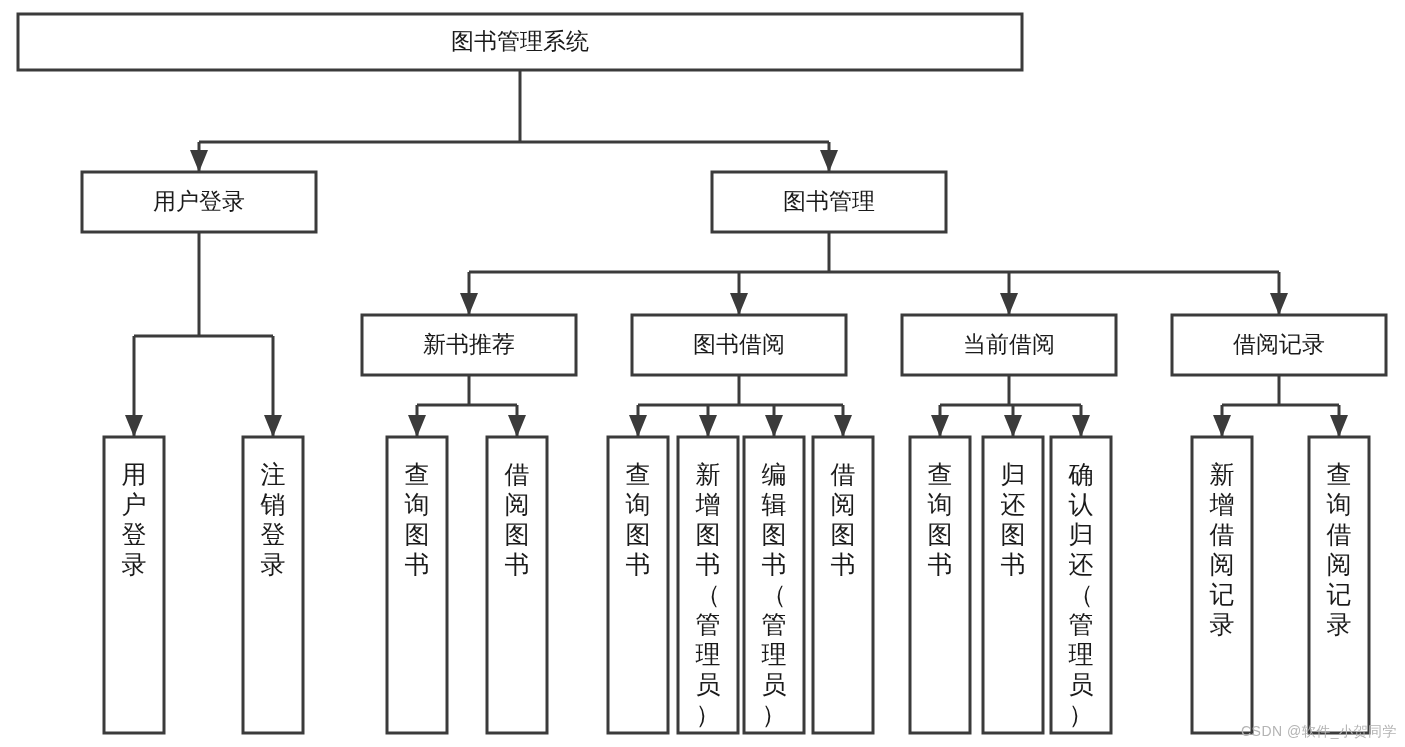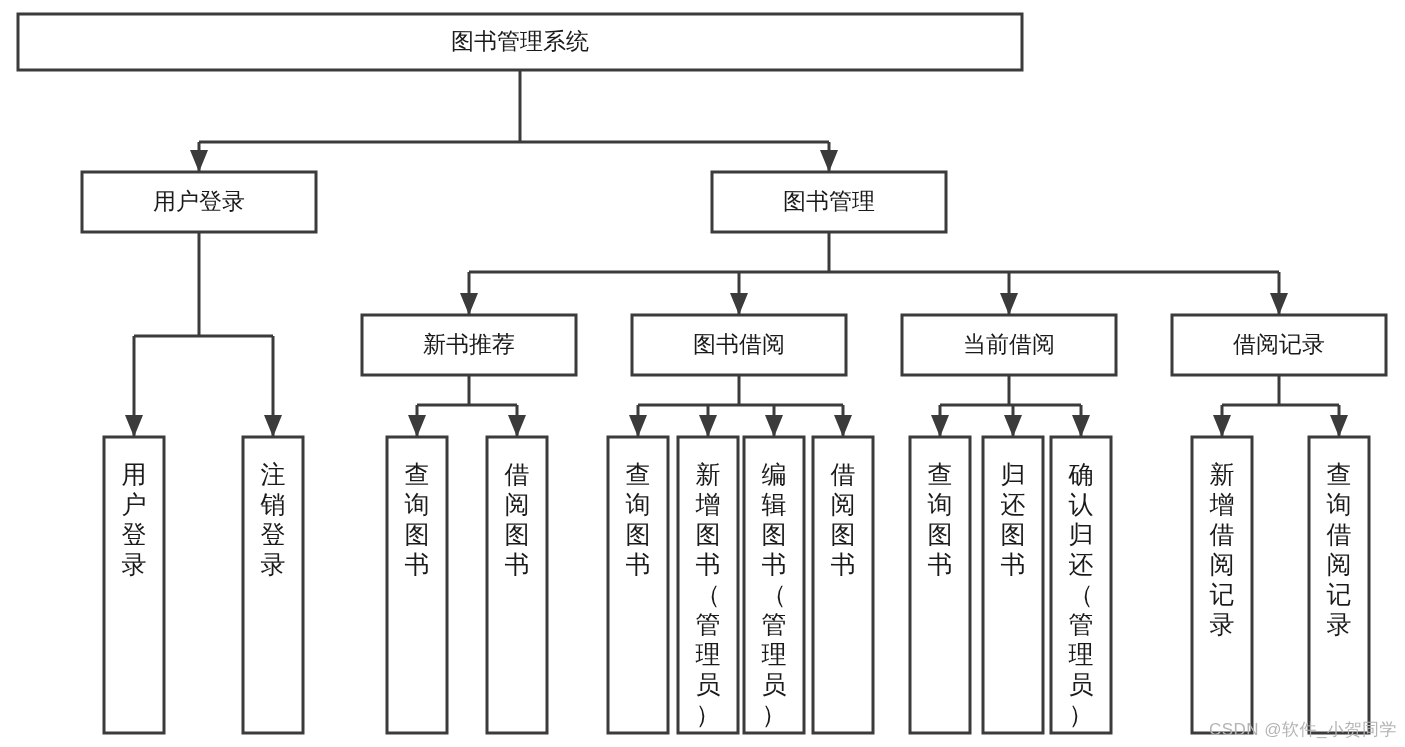--- a/index.html
+++ b/index.html
@@ -44,21 +44,21 @@
     font-family: "Liberation Sans", "DejaVu Sans", sans-serif;
     font-size: 25px;
     fill: #1a1a1a;
     text-anchor: middle;
   }
   .watermark {
     position: absolute;
     right: 8px;
     bottom: 6px;
     font-family: "Liberation Sans", "DejaVu Sans", sans-serif;
-    font-size: 17px;
+    font-size: 14px;
     color: #b4b4b4;
     letter-spacing: 0.5px;
     white-space: nowrap;
     pointer-events: none;
   }
 </style>
 </head>
 <body>
 
 <svg id="diagram" viewBox="0 0 1405 747" xmlns="http://www.w3.org/2000/svg">

